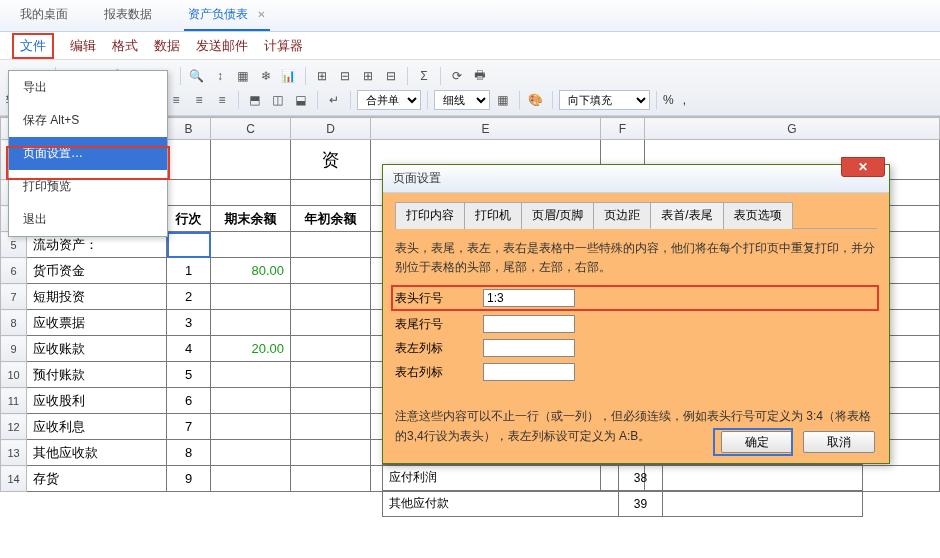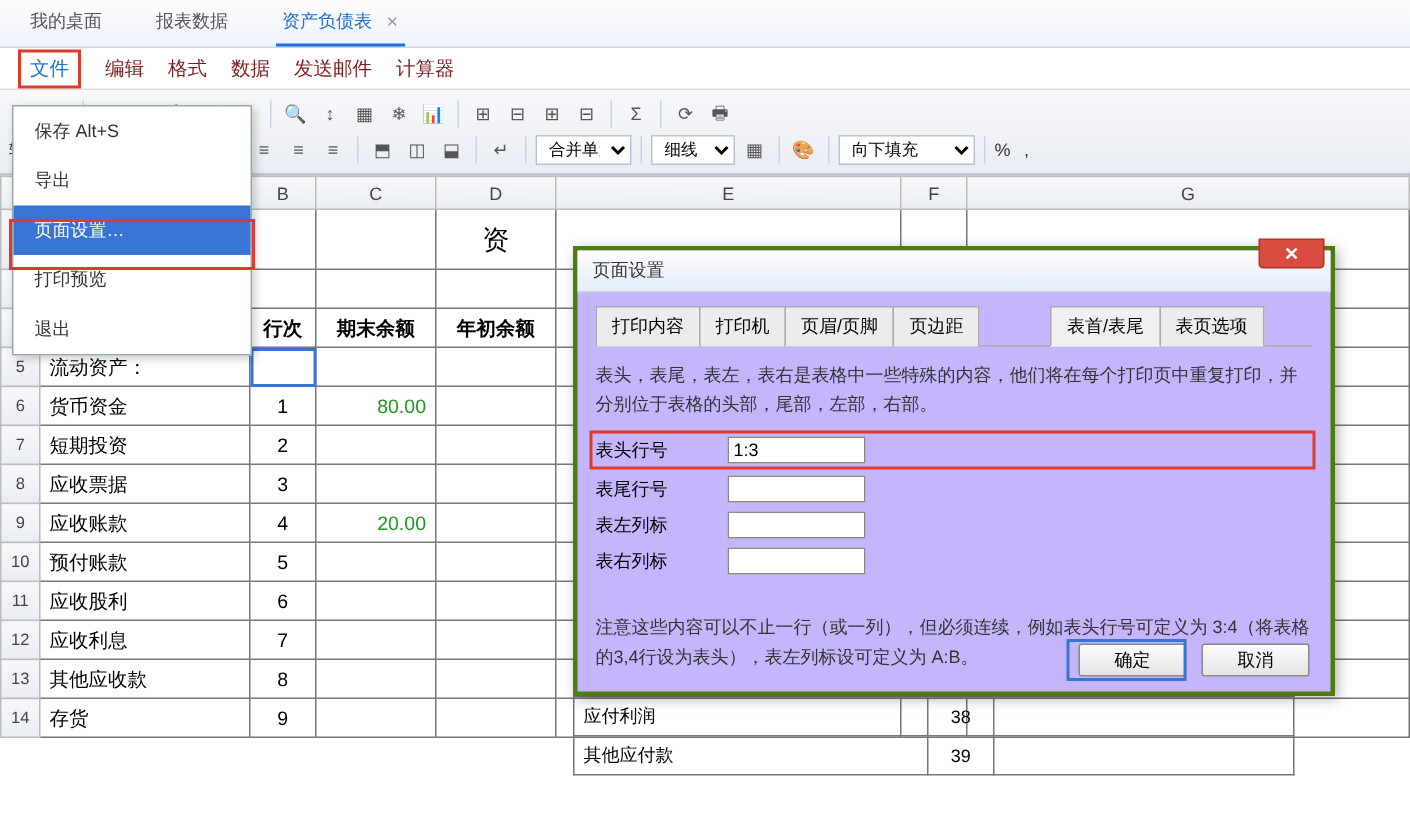--- a/index.html
+++ b/index.html
@@ -131,22 +131,22 @@
   outline: 2px solid #3874d6;
   outline-offset: -2px;
   background: #fff;
 }
 
 
 .dialog {
   position: absolute;
   left: 382px; top: 164px;
   width: 508px; height: 300px;
-  background: #c4b5fd;
-  border: 3px solid #4d7c0f;
+  background: #fdba74;
+  border: 1px solid #4d7c0f;
   box-shadow: 2px 2px 8px rgba(0,0,0,0.3);
   z-index: 100;
   font-size: 12px;
 }
 .dlg-title {
   height: 28px;
   background: linear-gradient(#fefefe, #e3ecf7);
   border-bottom: 1px solid #c8d4e3;
   display: flex; align-items: center;
   padding-left: 10px;
@@ -173,21 +173,21 @@
 .dlg-tab {
   padding: 4px 10px;
   border: 1px solid #aaa;
   border-bottom: none;
   background: #ececec;
   margin-right: -1px;
   cursor: pointer;
   position: relative;
   top: 1px;
 }
-.dlg-tab.active { background: #f0f0f0; border-bottom: 1px solid #f0f0f0; margin-left: 48px; }
+.dlg-tab.active { background: #f0f0f0; border-bottom: 1px solid #f0f0f0; }
 .dlg-note { color: #333; line-height: 1.6; margin-bottom: 10px; }
 .dlg-row { display: flex; align-items: center; height: 22px; margin-bottom: 2px; }
 .dlg-row label { width: 88px; }
 .dlg-row input {
   width: 92px; height: 18px;
   border: 1px solid #888; font-size: 12px; padding: 0 3px;
 }
 .dlg-row.highlight { outline: 2px solid #e03a2a; padding: 2px; margin-left: -2px; margin-bottom: 4px; }
 .dlg-note2 { color: #333; line-height: 1.6; margin-top: 24px; }
 .dlg-buttons {
@@ -470,22 +470,22 @@
     <tr>
           <td>其他应付款</td>
           <td class="num">39</td>
           <td></td>
         </tr>
   </tbody>
     </table>
 </div>
 
 <div class="dropdown">
+  <div class="dropdown-item">导出</div>
   <div class="dropdown-item">保存 Alt+S</div>
-  <div class="dropdown-item">导出</div>
   <div class="dropdown-item highlighted">页面设置…</div>
   <div class="dropdown-item">打印预览</div>
   <div class="dropdown-item">退出</div>
 </div>
 <div class="dropdown-outline"></div>
 
 <div class="dialog">
   <div class="dlg-title">页面设置</div>
   <div class="dlg-close">✕</div>
   <div class="dlg-body">

